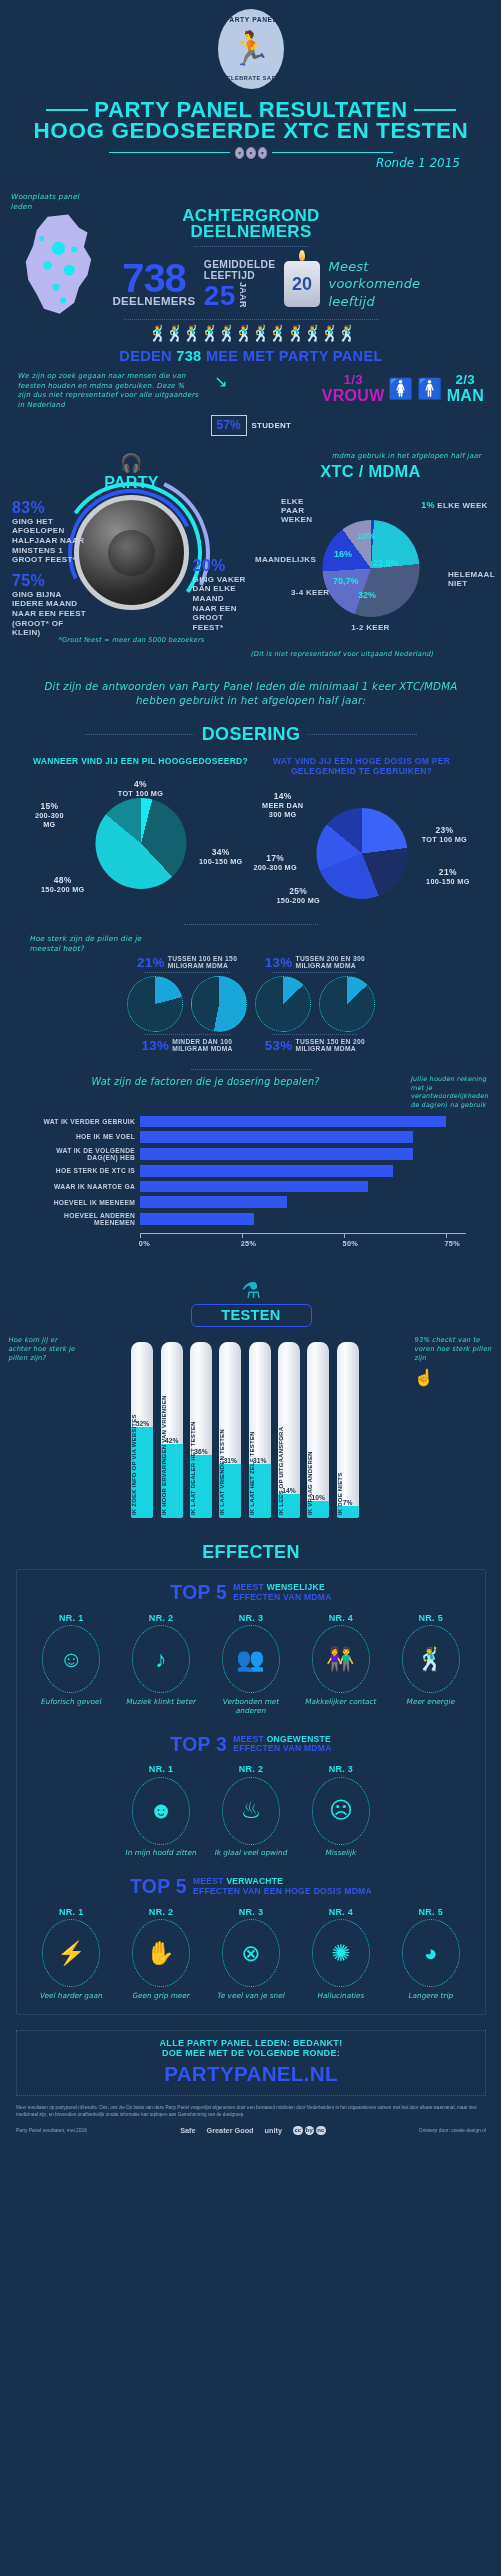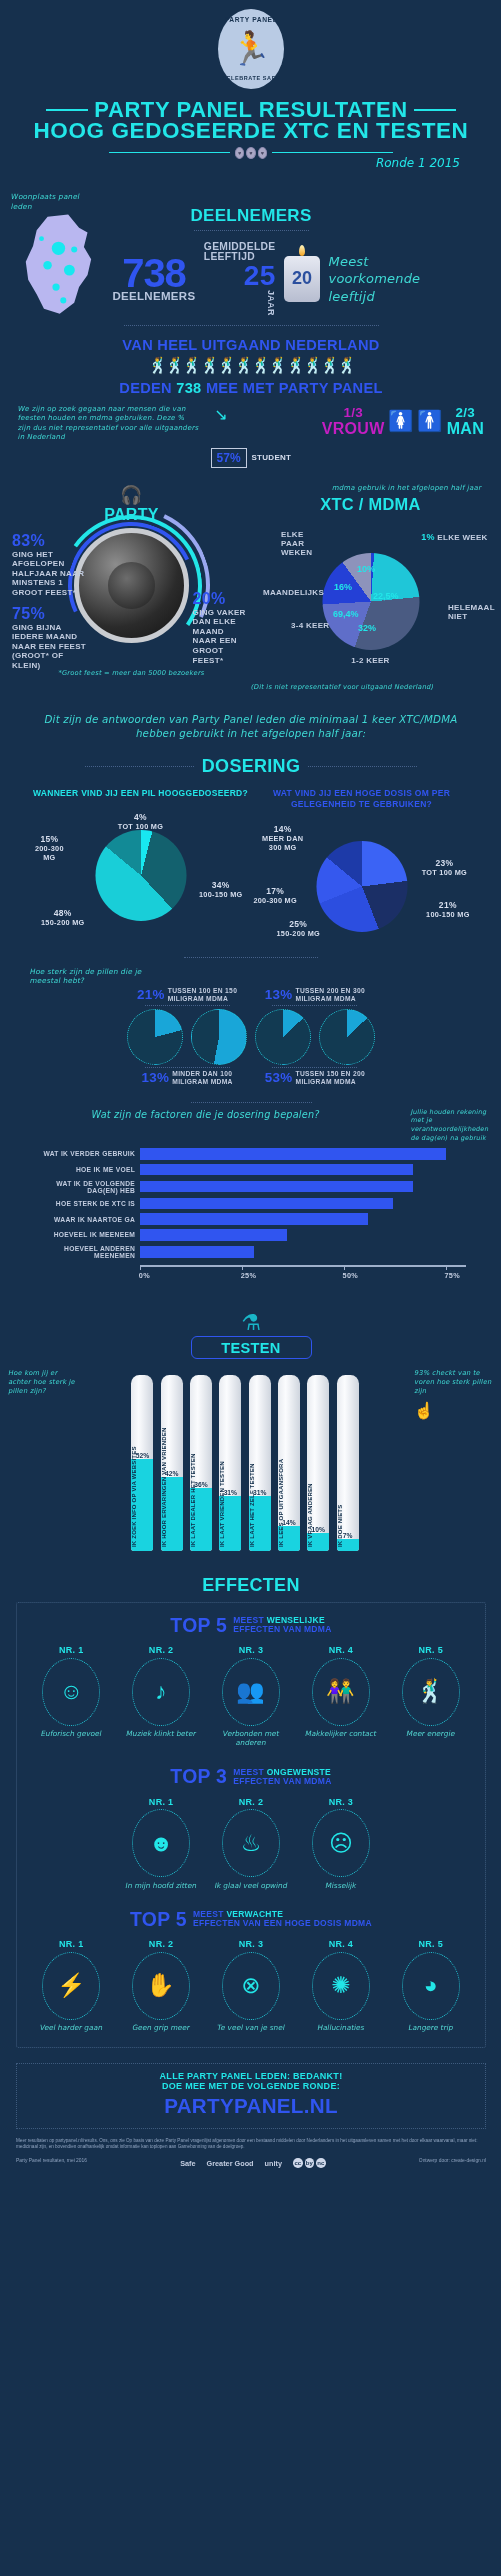--- a/index.html
+++ b/index.html
@@ -158,21 +158,21 @@
      margin:2.4px auto 0; display:flex;align-items:center;justify-content:center;
      font-size:23px; color:#22e6e8; position:relative;}
   .circ-lab{ font-size:7.3px; color:#53d7d2; margin-top:3.6px;
      font-family:"DejaVu Sans",sans-serif; font-style:italic; }
 
   
   .cta{ margin:14.6px 16px 0; border:1.2px dotted #3e5b7e; text-align:center; padding:7.3px 0 9.7px; }
   .cta .l1{ font-size:9px; color:#22e6e8; }
   .cta .l2{ font-size:20.6px; font-weight:bold; color:#3055f0; margin-top:3.6px;}
   .legal{ font-size:4.6px; color:#8fa3bf; padding:8.5px 16px 0; line-height:1.45; }
-  .foot{ display:flex; align-items:flex-start; justify-content:space-between;
+  .foot{ display:flex; align-items:center; justify-content:space-between;
      padding:7.3px 16px 11px; font-size:4.9px; color:#8fa3bf;}
   .foot .brands{ display:flex; align-items:center; gap:11px; }
   .brand{ font-size:7.3px; color:#c3cde0; font-weight:bold;}
   .cc{ display:flex; gap:1.8px; }
   .cc span{ width:9.7px;height:9.7px;border-radius:50%;background:#cfd8ea;color:#16304d;
      font-size:6px;display:flex;align-items:center;justify-content:center;font-weight:bold;}
 </style>
 </head>
 <body>
 
@@ -216,49 +216,49 @@
       <circle cx="88" cy="96" r="9" fill="#18e8f0"></circle>
       <circle cx="66" cy="124" r="6" fill="#18e8f0"></circle>
       <circle cx="42" cy="44" r="4" fill="#18e8f0"></circle>
       <circle cx="96" cy="62" r="5" fill="#18e8f0"></circle>
       <circle cx="78" cy="146" r="5" fill="#18e8f0"></circle>
     </svg>
     <div class="hand hand-anno" style="left:11px;top:22px;width:73px;">Woonplaats
 panel leden</div>
 
     <div style="text-align:center;padding-top:24px;">
+      <div class="sec-title cond cy">ACHTERGROND</div>
       <div class="sec-title cond cy">DEELNEMERS</div>
       <div class="dots-h" style="width:115px;margin:6px auto;"></div>
     </div>
 
     <div class="stat-row">
       <div style="text-align:center;">
         <div class="big738 cond">738</div>
         <div class="deeln cond">DEELNEMERS</div>
       </div>
       <div style="text-align:left;">
         <div class="gem cond">GEMIDDELDE</div>
         <div class="gem cond">LEEFTIJD</div>
-        <div style="display:flex;align-items:flex-end;gap:2px;flex-direction:column;">
+        <div style="display:flex;align-items:flex-end;gap:2px;">
           <div class="age25 cond">25</div>
           <div class="jaar cond">JAAR</div>
         </div>
       </div>
       <div class="candle">
         <div class="flame"></div>
         <span>20</span>
       </div>
       <div class="hand" style="width:61px;font-size:13px;">Meest
 voorkomende
 leeftijd</div>
     </div>
 
     <div class="dots-h" style="width:255px;margin:8.5px auto 0;"></div>
 
-    <div class="nl-line cond">VAN HEEL UITGAAND NEDERLAND</div>
 
     <div class="figs">
       <span class="fig" style="color:#3055f0;font-size:16px;">🕺</span>
       <span class="fig" style="color:#3055f0;font-size:16px;">🕺</span>
       <span class="fig" style="color:#3055f0;font-size:16px;">🕺</span>
       <span class="fig" style="color:#3055f0;font-size:16px;">🕺</span>
       <span class="fig" style="color:#22e6e8;font-size:16px;">🕺</span>
       <span class="fig" style="color:#22e6e8;font-size:16px;">🕺</span>
       <span class="fig" style="color:#3055f0;font-size:16px;">🕺</span>
       <span class="fig" style="color:#3055f0;font-size:16px;">🕺</span>
@@ -336,30 +336,30 @@
              background:conic-gradient(
                #1e3fd6 0deg 3.6deg,
                #1fc6d8 3.6deg 84.6deg,
                #4a5b82 84.6deg 199.8deg,
                #5f6ec9 199.8deg 266.4deg,
                #2440d6 266.4deg 324deg,
                #8d93bb 324deg 360deg);">
           <div class="pie-lab" style="left:35px;top:11px;">10%</div>
           <div class="pie-lab" style="left:51px;top:38px;">22,5%</div>
           <div class="pie-lab" style="left:36px;top:70px;">32%</div>
-          <div class="pie-lab" style="left:11px;top:56px;">69,4%</div>
+          <div class="pie-lab" style="left:11px;top:56px;">70,7%</div>
           <div class="pie-lab" style="left:12px;top:29px;">16%</div>
         </div>
         <div class="pie-out cond" style="left:30px;top:0;width:39px;text-align:left;">ELKE PAAR WEKEN</div>
         <div class="pie-out cond" style="right:2.4px;top:2.4px;">
           <span class="cy" style="font-size:9px;font-weight:bold;">1%</span>
           <span>ELKE WEEK</span>
         </div>
         <div class="pie-out cond" style="right:0;top:73px;width:42px;">HELEMAAL NIET</div>
-        <div class="pie-out cond" style="left:12px;top:58px;">MAANDELIJKS</div>
+        <div class="pie-out cond" style="left:4px;top:58px;">MAANDELIJKS</div>
         <div class="pie-out cond" style="left:0;top:91px;margin-left:40px;">3-4 KEER</div>
         <div class="pie-out cond" style="left:50%;transform:translateX(-50%);top:126px;">1-2 KEER</div>
       </div>
 
       <div class="hand" style="font-size:6.7px;">(Dit is niet representatief voor uitgaand Nederland)</div>
     </div>
   </div>
 
   <div style="padding:20.6px 0 0;">
     <div class="hand intro">Dit zijn de antwoorden van Party Panel leden die minimaal 1 keer XTC/MDMA hebben gebruikt in het afgelopen half jaar:</div>

